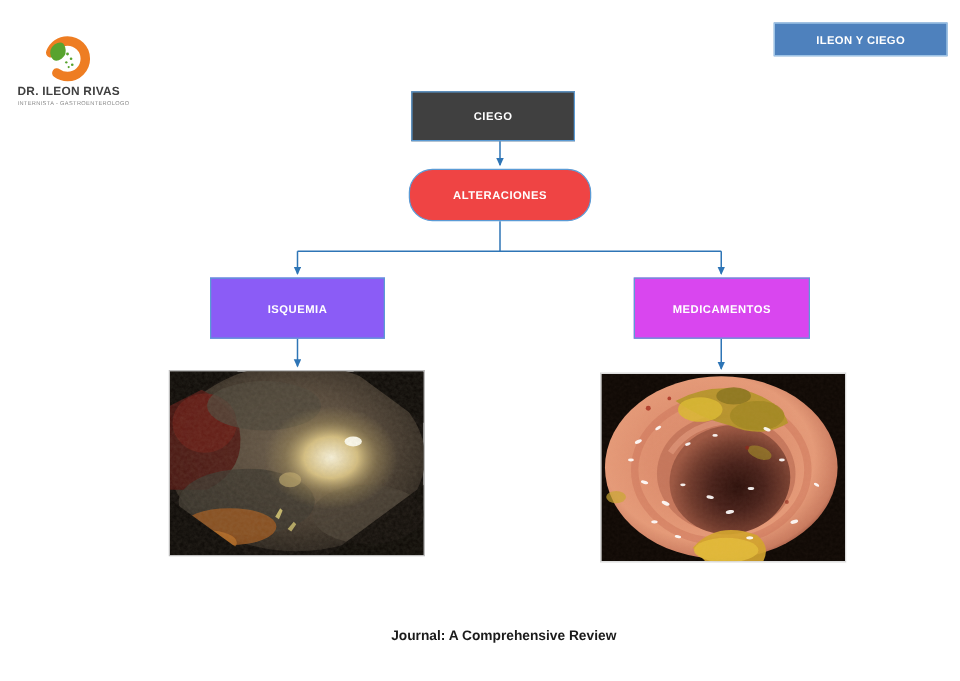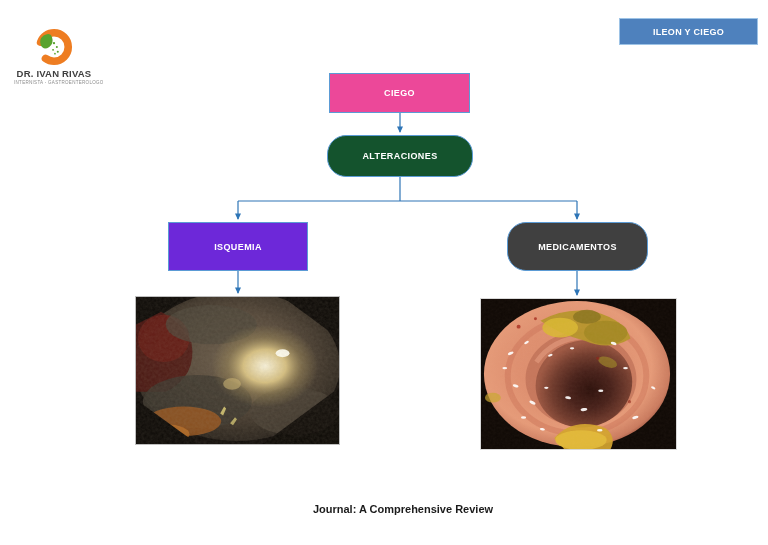--- a/index.html
+++ b/index.html
@@ -17,24 +17,24 @@
     position:absolute;left:619px;top:18px;width:139px;height:27px;box-sizing:border-box;
     background:#4E81BD;border:1px solid #9DC3E6;display:flex;align-items:center;justify-content:center;
     color:#fff;font-size:9px;font-weight:bold;letter-spacing:0.3px;
   }
   
   .node{
     position:absolute;box-sizing:border-box;border:1px solid #5B9BD5;
     display:flex;align-items:center;justify-content:center;
     color:#ffffff;font-size:9px;font-weight:bold;letter-spacing:0.4px;white-space:nowrap;
   }
-  .node-ciego{left:329px;top:73px;width:141px;height:40px;background:#ec4899;}
-  .node-alteraciones{left:327px;top:135px;width:146px;height:42px;background:#14532d;border-radius:19px;}
-  .node-isquemia{left:168px;top:222px;width:140px;height:49px;background:#6d28d9;}
-  .node-medicamentos{left:507px;top:222px;width:141px;height:49px;background:#404040;border-radius:19px;}
+  .node-ciego{left:329px;top:73px;width:131px;height:40px;background:#404040;}
+  .node-alteraciones{left:327px;top:135px;width:146px;height:42px;background:#ef4444;border-radius:19px;}
+  .node-isquemia{left:168px;top:222px;width:140px;height:49px;background:#8b5cf6;}
+  .node-medicamentos{left:507px;top:222px;width:141px;height:49px;background:#d946ef;}
   
   .connectors{position:absolute;left:0;top:0;pointer-events:none;}
   
   .photo{position:absolute;box-sizing:border-box;overflow:hidden;}
   .photo svg{display:block;width:100%;height:100%;}
   .photo-left{left:135px;top:296px;width:205px;height:149px;border:1px solid #bfbfbf;}
   .photo-right{left:480px;top:298px;width:197px;height:152px;border:1px solid #d9d9d9;}
   
   .footer{
     position:absolute;top:503px;left:403px;transform:translateX(-50%);
@@ -49,21 +49,21 @@
   <div class="logo">
     <svg width="38" height="38" viewBox="0 0 40 40">
       <circle cx="20" cy="20" r="15" fill="none" stroke="#EE7D22" stroke-width="8" stroke-dasharray="76 19" stroke-dashoffset="-52" stroke-linecap="round"></circle>
       <path d="M9,8 Q16,4 18,10 Q20,16 15,20 Q9,24 6,18 Q4,12 9,8 Z" fill="#58A32E"></path>
       <circle cx="20" cy="16" r="1.2" fill="#58A32E"></circle>
       <circle cx="23" cy="20" r="1.1" fill="#58A32E"></circle>
       <circle cx="19" cy="23" r="1.0" fill="#58A32E"></circle>
       <circle cx="24" cy="25" r="1.1" fill="#58A32E"></circle>
       <circle cx="21" cy="27" r="0.9" fill="#58A32E"></circle>
     </svg>
-    <div class="name">DR. IVAN RIVAS</div>
+    <div class="name">DR. ILEON RIVAS</div>
     <div class="spec">INTERNISTA - GASTROENTEROLOGO</div>
   </div>
 
   <div class="badge">ILEON Y CIEGO</div>
 
   <svg class="connectors" width="768" height="545">
     <defs>
       <marker id="arw" markerWidth="8" markerHeight="7" refX="5.6" refY="3" orient="auto" markerUnits="userSpaceOnUse">
         <path d="M0,0 L6.5,3 L0,6 Z" fill="#2E75B6"></path>
       </marker>

